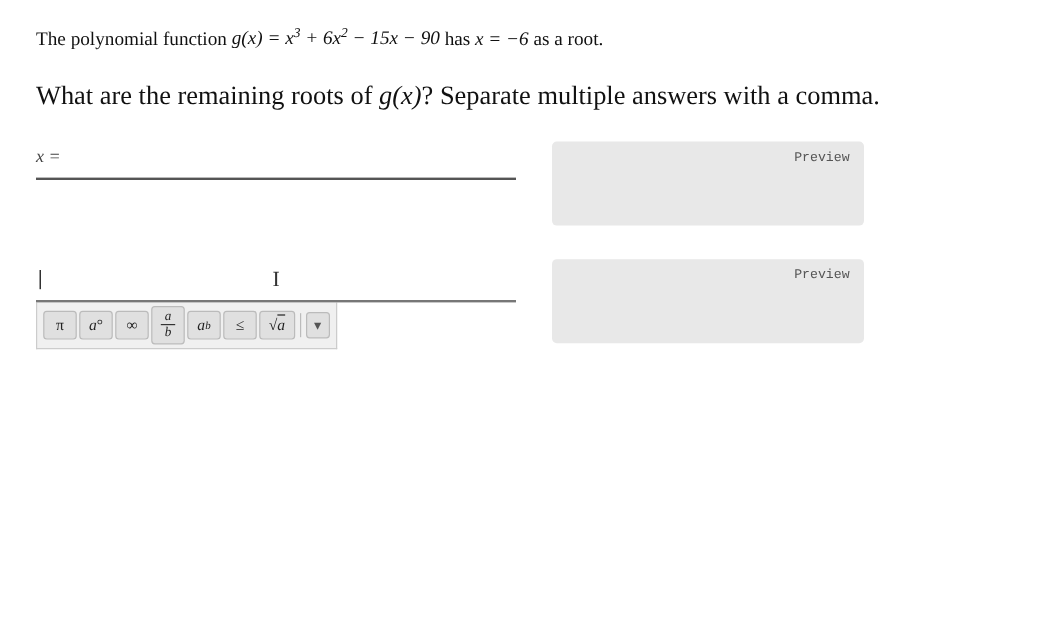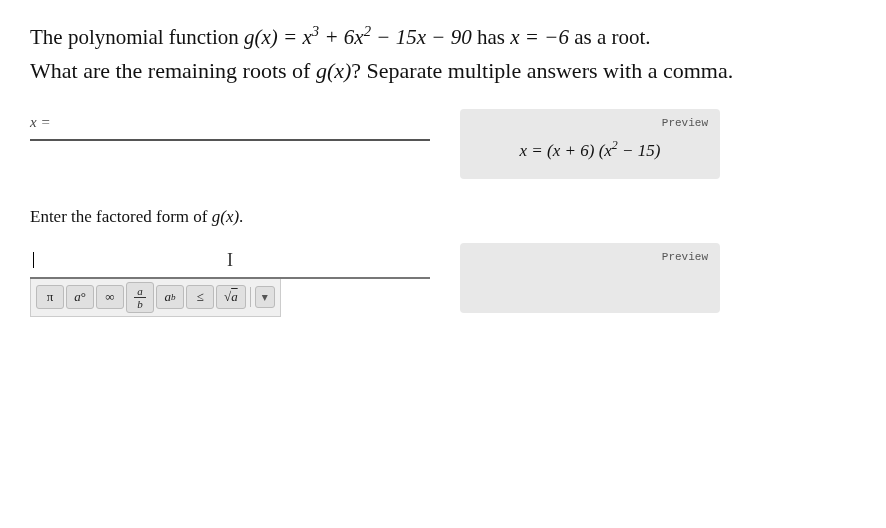--- a/index.html
+++ b/index.html
@@ -6,22 +6,23 @@
     body {
       background: #fff;
       font-family: Georgia, 'Times New Roman', serif;
       font-size: 16px;
       color: #111;
       width: 886px;
       min-height: 528px;
       padding: 20px 30px;
     }
     .problem-text {
-      font-size: 21px;
+      font-size: 16px;
       line-height: 1.5;
+      margin-bottom: 18px;
     }
     .question-text {
       font-size: 22px;
       line-height: 1.5;
       margin-bottom: 22px;
     }
     .answer-row {
       display: flex;
       align-items: flex-start;
       gap: 30px;
@@ -164,30 +165,24 @@
 
 <div class="answer-row">
   <div class="input-area">
     <div style="display:flex; align-items:baseline; gap:6px; border-bottom:2px solid #555; padding-bottom:4px;">
       <span class="math input-label">x =</span>
       <input type="text" class="input-field" style="border-bottom: none; flex: 1 1 0%;">
     </div>
   </div>
   <div class="preview-box">
     <span class="preview-label">Preview</span>
-    <div class="preview-content">
-      <span class="math"><i>x</i> = (<i>x</i> + 6) (<i>x</i><sup>2</sup> − 15)</span>
-    </div>
   </div>
 </div>
 
 <div class="factored-section">
-  <div class="factored-label">
-    Enter the factored form of <span class="math">g(x)</span>.
-  </div>
 
   <div class="factored-answer-row">
     <div class="factored-input-area">
 
       <div style="position:relative; border-bottom: 2px solid #777; background:#fff; min-height:36px; padding: 4px 2px; display:flex; align-items:center;">
         <span class="cursor-i"></span>
         <span style="flex:1; font-family:Georgia,serif; font-size:15px; color:#999;">&nbsp;</span>
         <span style="position:absolute; left:50%; top:50%; transform:translate(-50%,-50%); font-size:18px; color:#333;">I</span>
       </div>
 

